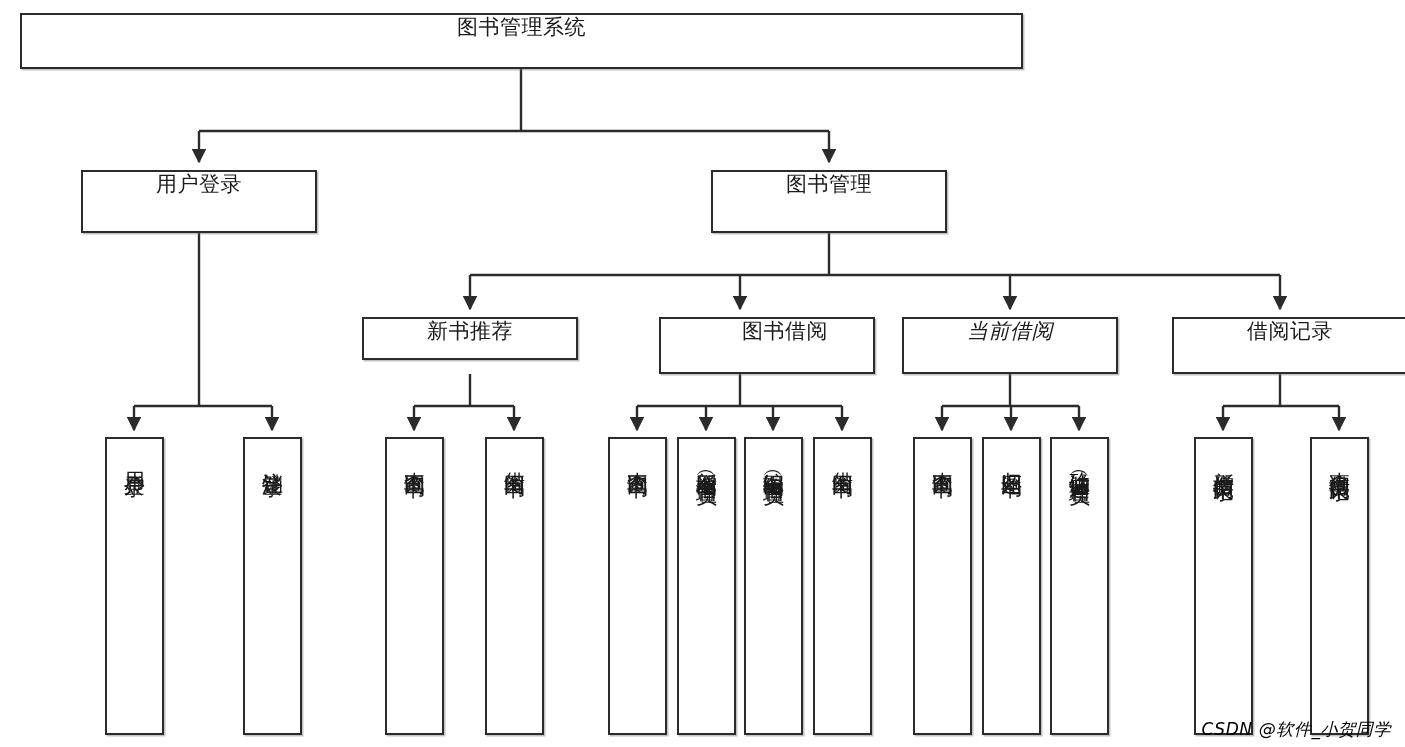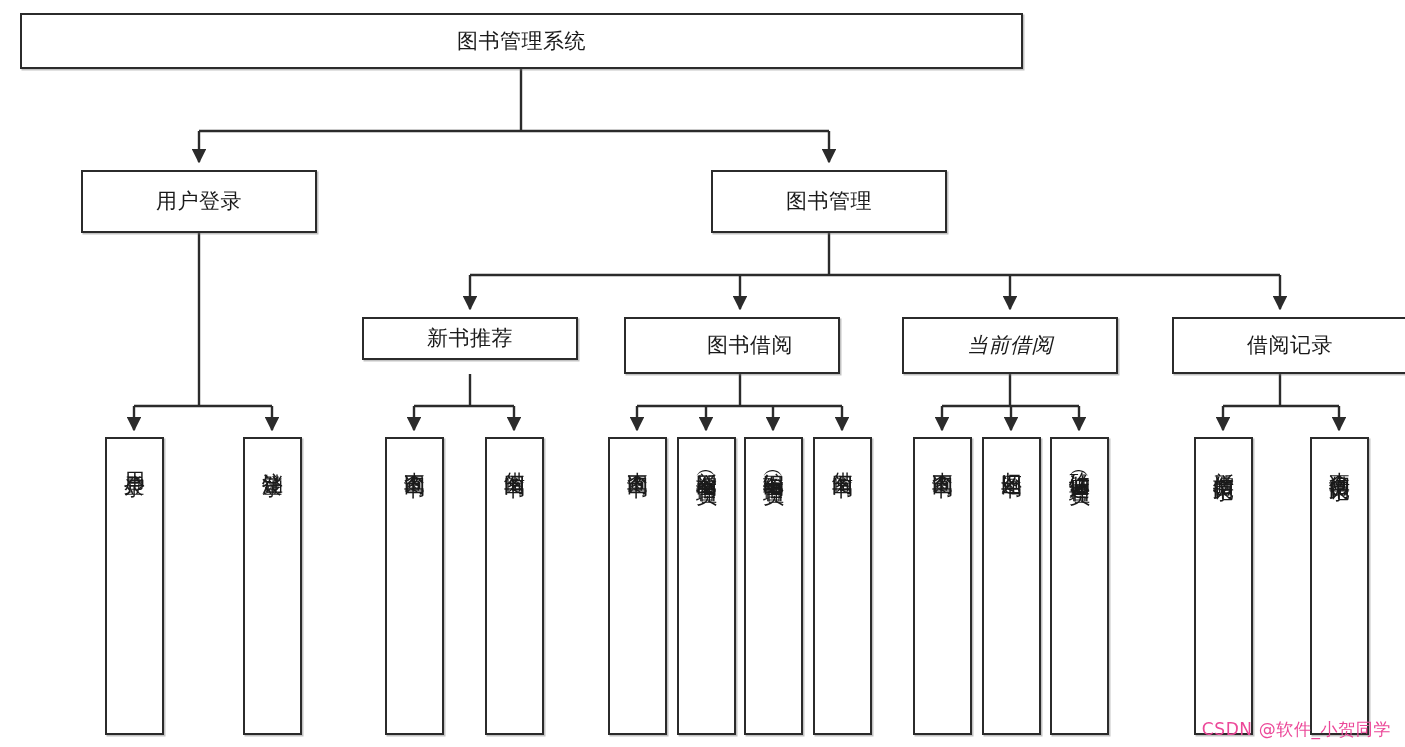--- a/index.html
+++ b/index.html
@@ -25,21 +25,20 @@
     width: 1405px;
     height: 747px;
     pointer-events: none;
   }
   .node {
     position: absolute;
     box-sizing: border-box;
     background: #ffffff;
     border: 2px solid #2b2b2b;
     display: flex;
-    align-items: center;
     justify-content: center;
     color: #1a1a1a;
     box-shadow: 1.5px 1.5px 0 rgba(120,120,120,0.45);
     z-index: 2;
   }
   .node .lbl {
     display: block;
     text-align: center;
     line-height: 1.18;
   }
@@ -59,24 +58,25 @@
     letter-spacing: 2px;
     line-height: 1.05;
     white-space: nowrap;
     max-height: 100%;
   }
   #watermark {
     position: absolute;
     right: 14px;
     bottom: 6px;
     font-size: 17px;
-    color: #ec4899;
+    color: #000000;
     letter-spacing: 0.6px;
     white-space: nowrap;
     z-index: 3;
+    font-style: italic;
   }
 </style>
 </head>
 <body>
 
 <div id="canvas">
 
   <svg id="wires" viewBox="0 0 1405 747">
     <defs>
       <marker id="arrow" viewBox="0 0 10 10" refX="9" refY="5" markerWidth="6" markerHeight="6" orient="auto-start-reverse">
@@ -134,21 +134,21 @@
   <div class="node horiz" style="left:81px;top:170px;width:236px;height:63px;">
     <span class="lbl">用户登录</span>
   </div>
   <div class="node horiz" style="left:711px;top:170px;width:236px;height:63px;">
     <span class="lbl">图书管理</span>
   </div>
 
   <div class="node horiz" style="left:362px;top:317px;width:216px;height:43px;">
     <span class="lbl">新书推荐</span>
   </div>
-  <div class="node horiz" style="left:624px;top:317px;width:216px;height:57px;padding-left:36px;">
+  <div class="node horiz" style="left:659px;top:317px;width:216px;height:57px;padding-left:36px;">
     <span class="lbl">图书借阅</span>
   </div>
   <div class="node horiz" style="left:902px;top:317px;width:216px;height:57px;font-style:italic;">
     <span class="lbl">当前借阅</span>
   </div>
   <div class="node horiz" style="left:1172px;top:317px;width:236px;height:57px;">
     <span class="lbl">借阅记录</span>
   </div>
 
   <div class="node vert" style="left:105px;top:437px;width:59px;height:298px;">

